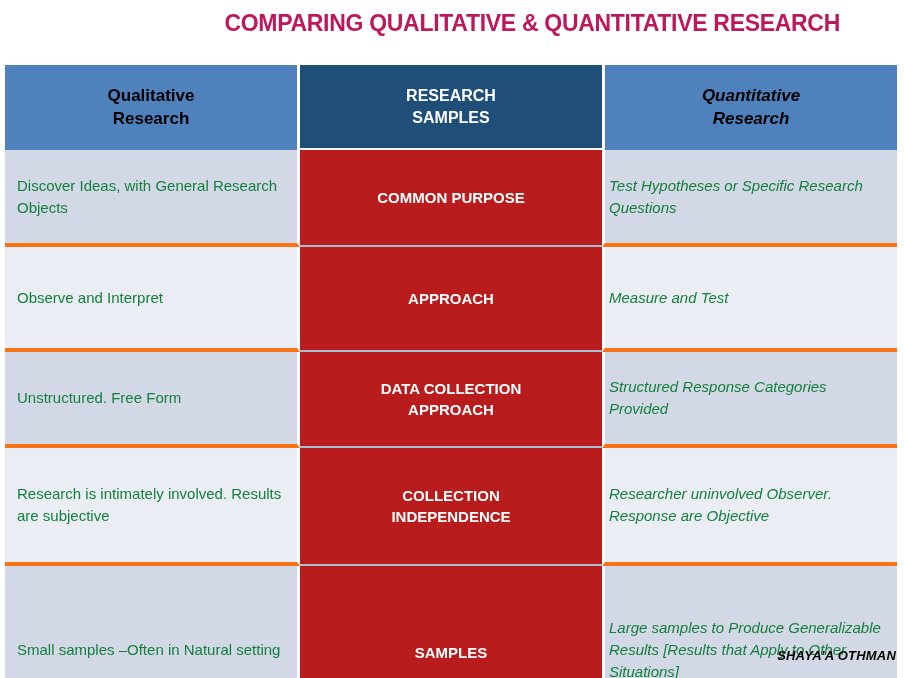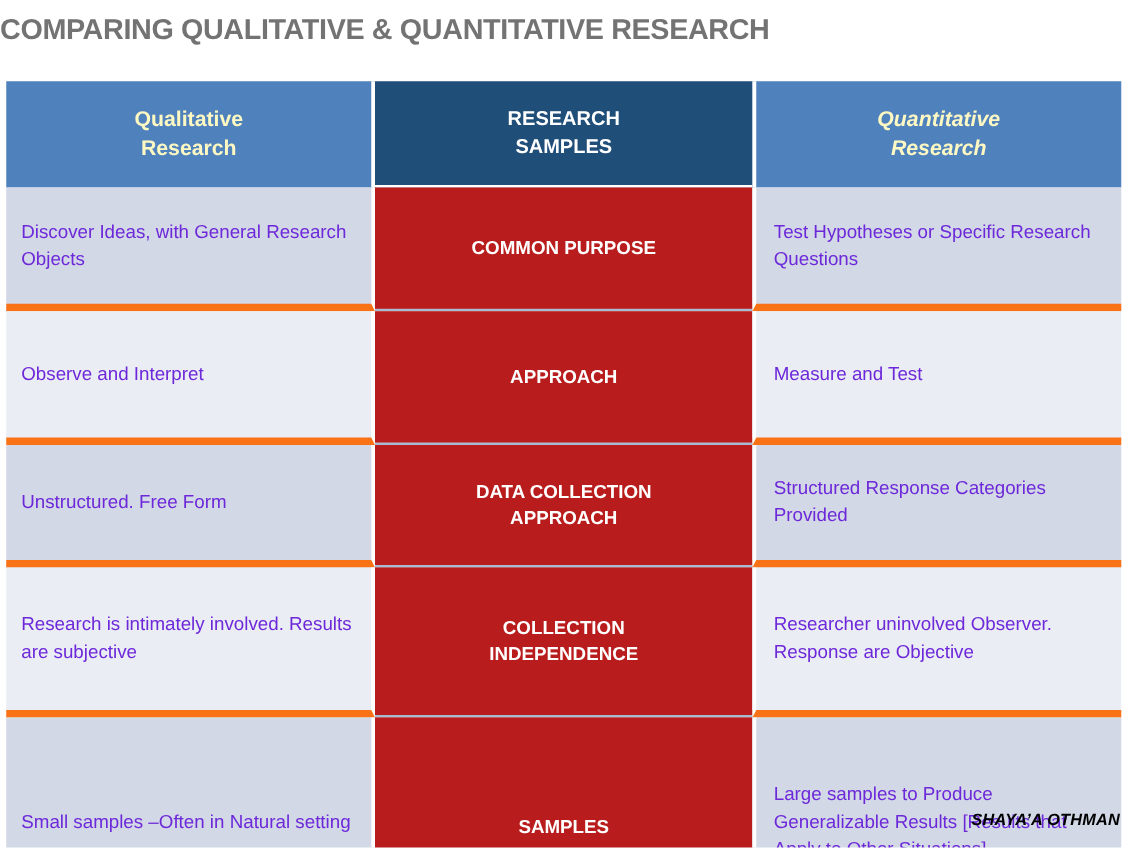--- a/index.html
+++ b/index.html
@@ -14,25 +14,25 @@
     position: relative;
     overflow: hidden;
   }
 
   
   .page-title {
     position: absolute;
     top: 10px;
     left: 0;
     width: 840px;
-    text-align: left;
+    text-align: right;
     font-size: 23px;
     font-weight: bold;
     letter-spacing: -0.3px;
-    color: #737373;
+    color: #be185d;
     white-space: nowrap;
     font-family: "Liberation Sans", sans-serif;
   }
 
   
   .comparison-table {
     position: absolute;
     left: 5px;
     top: 65px;
     width: 892px;
@@ -41,21 +41,21 @@
     table-layout: fixed;
   }
 
   .comparison-table col.col-qual  { width: 295px; }
   .comparison-table col.col-aspect{ width: 302px; }
   .comparison-table col.col-quant { width: 295px; }
 
   
   .hdr-side {
     background: #4F81BD;
-    color: #fef9c3;
+    color: #000000;
     font-size: 17px;
     font-weight: bold;
     text-align: center;
     vertical-align: middle;
     height: 83px;
     line-height: 1.3;
     border-right: 3px solid #ffffff;
     border-left: 3px solid #ffffff;
     padding: 0 8px;
   }
@@ -71,30 +71,30 @@
     vertical-align: middle;
     height: 83px;
     line-height: 1.35;
     border-bottom: 2px solid #ffffff;
     padding: 0 8px;
   }
 
   
   .side-cell {
     font-size: 15px;
-    color: #6d28d9;
+    color: #15803d;
     vertical-align: middle;
     line-height: 1.45;
     padding: 8px 14px 8px 12px;
     border-right: 3px solid #ffffff;
     border-left: 3px solid #ffffff;
-    border-bottom: 6px solid #f97316;
+    border-bottom: 4px solid #f97316;
   }
   .side-cell.left  { border-left: 0; }
-  .side-cell.right { border-right: 0; padding-left: 14px; }
+  .side-cell.right { border-right: 0; padding-left: 4px; font-style: italic; }
 
   .band-a { background: #D2D8E6; }
   .band-b { background: #EAEDF4; }
 
   
   .aspect-cell {
     background: #b91c1c;
     color: #ffffff;
     font-size: 15px;
     font-weight: bold;

